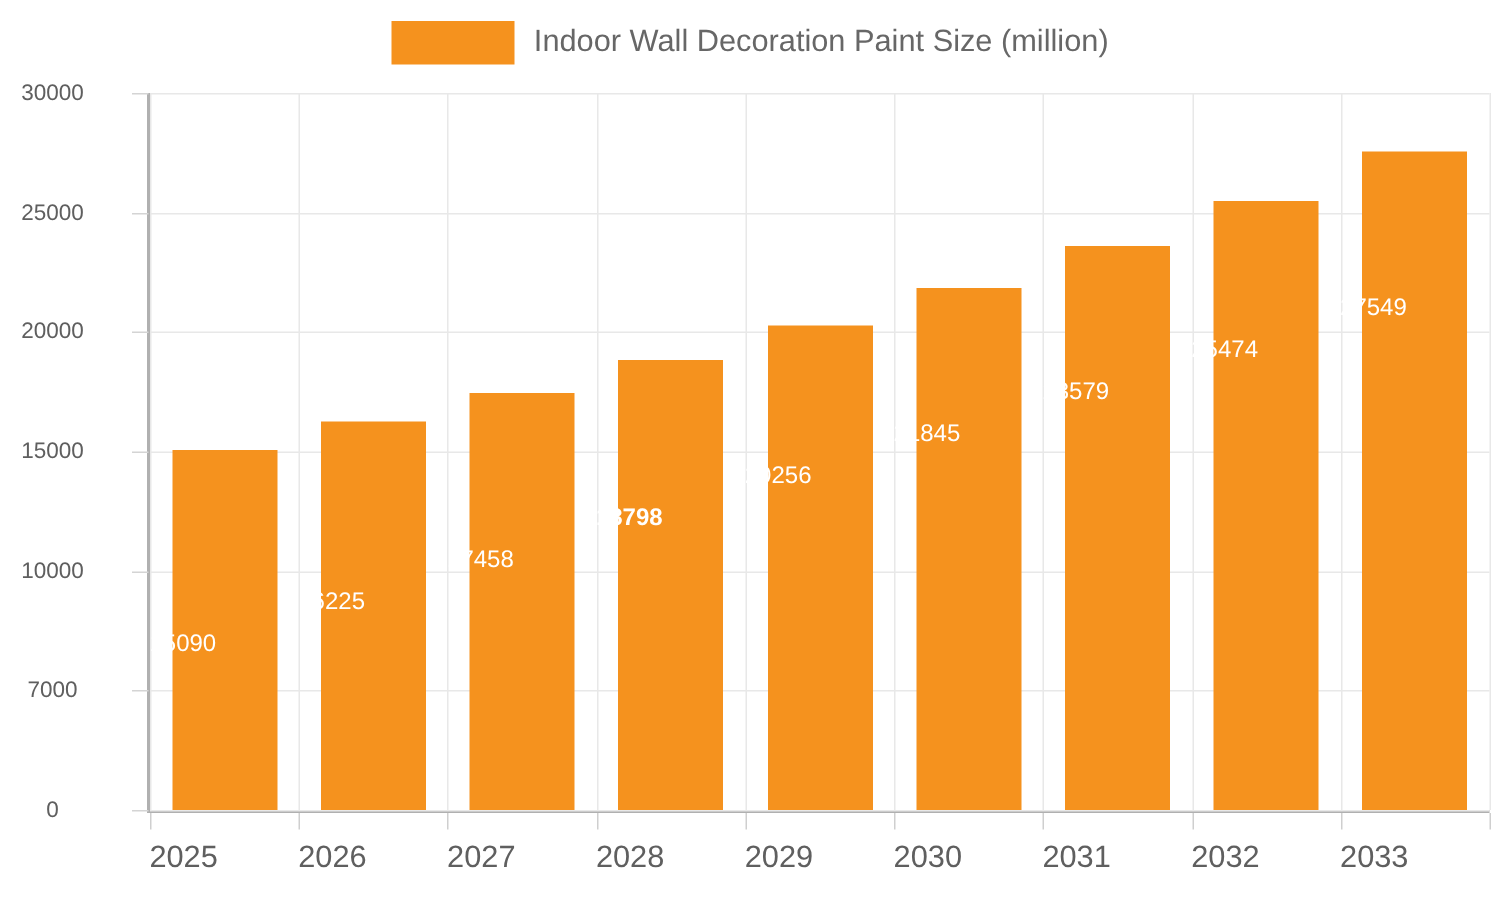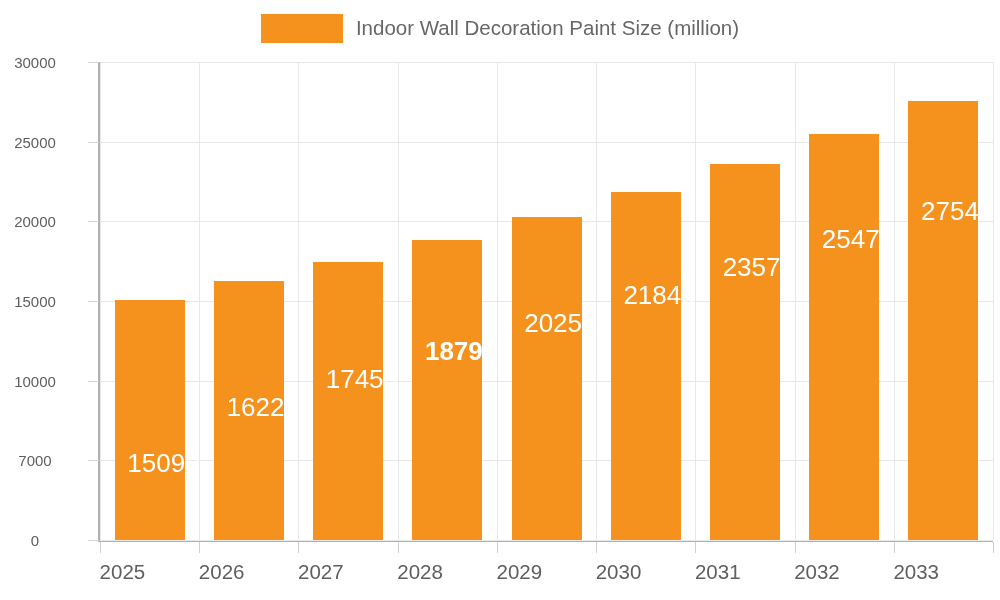--- a/index.html
+++ b/index.html
@@ -135,23 +135,23 @@
     line-height: 1;
   }
 
   
   .bar {
     position: absolute;
     background: #f5921e;
   }
   .bar-value {
     position: absolute;
-    font-size: 26px;
+    font-size: 16px;
     color: #ffffff;
-    text-align: right;
+    text-align: left;
     line-height: 1;
     white-space: nowrap;
   }
 </style>
 </head>
 <body>
 
 <div id="chart-root">
 
   <div class="legend">
@@ -186,21 +186,21 @@
       <div class="gridline-v" style="left: 99px;"></div>
       <div class="gridline-v" style="left: 198px;"></div>
       <div class="gridline-v" style="left: 298px;"></div>
       <div class="gridline-v" style="left: 397px;"></div>
       <div class="gridline-v" style="left: 496px;"></div>
       <div class="gridline-v" style="left: 595px;"></div>
       <div class="gridline-v" style="left: 695px;"></div>
       <div class="gridline-v" style="left: 794px;"></div>
       <div class="gridline-v" style="left: 893px;"></div>
       <div class="bar" style="left: 14.6111px; width: 70px; top: 237.566px; height: 240.434px; background: rgb(245, 146, 30);"></div>
-      <div class="bar-value" style="left: -0.388889px; width: 100px; top: 360px; margin-top: 28px;">15090</div>
+      <div class="bar-value" style="left: -0.388889px; width: 100px; top: 360px;">15090</div>
       <div class="bar" style="left: 113.833px; width: 70px; top: 219.482px; height: 258.518px; background: rgb(245, 146, 30);"></div>
       <div class="bar-value" style="left: 98.8333px; width: 100px; top: 332px;">16225</div>
       <div class="bar" style="left: 213.056px; width: 70px; top: 199.836px; height: 278.164px; background: rgb(245, 146, 30);"></div>
       <div class="bar-value" style="left: 198.056px; width: 100px; top: 304px;">17458</div>
       <div class="bar" style="left: 312.278px; width: 70px; top: 178.485px; height: 299.515px; background: rgb(245, 146, 30);"></div>
       <div class="bar-value" style="left: 297.278px; width: 100px; top: 276px; font-weight: bold;">18798</div>
       <div class="bar" style="left: 411.5px; width: 70px; top: 155.254px; height: 322.746px; background: rgb(245, 146, 30);"></div>
       <div class="bar-value" style="left: 396.5px; width: 100px; top: 248px;">20256</div>
       <div class="bar" style="left: 510.722px; width: 70px; top: 129.936px; height: 348.064px; background: rgb(245, 146, 30);"></div>
       <div class="bar-value" style="left: 495.722px; width: 100px; top: 220px;">21845</div>

